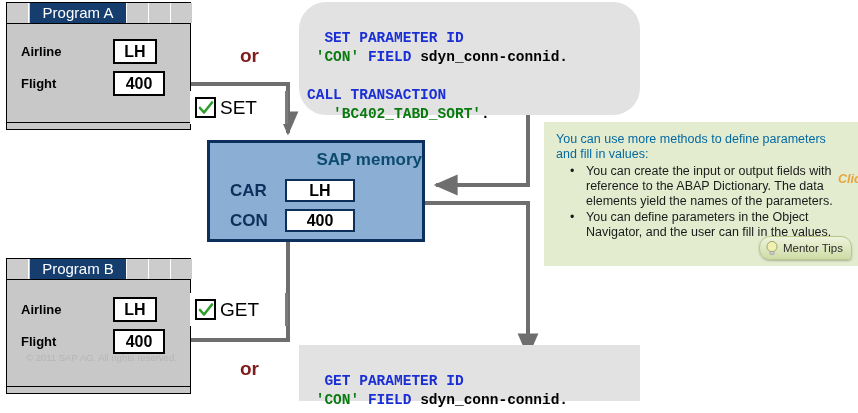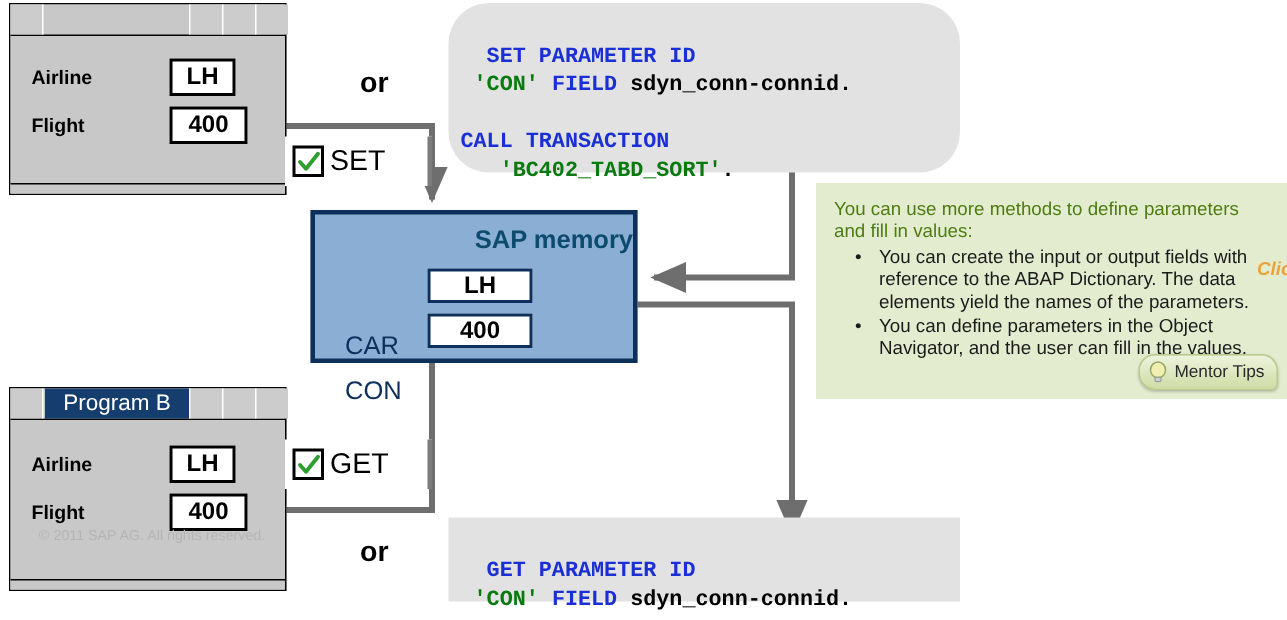--- a/index.html
+++ b/index.html
@@ -32,38 +32,38 @@
         color:#000;}
   .kw{color:#1a2fd4;}
   .str{color:#0a7a10;}
   .id{color:#000;}
 
   
   .mem{position:absolute;background:#8bafd4;border:3px solid #0d2f5c;
        box-sizing:border-box;}
   .mem-title{position:absolute;width:100%;text-align:right;color:#0c4a6e;
              font-size:17px;font-weight:bold;}
-  .mem-key{position:absolute;color:#0d2f5c;font-size:17px;font-weight:normal;margin-top:40px;}
+  .mem-key{position:absolute;color:#0d2f5c;font-size:17px;font-weight:bold;}
   .mem-box{position:absolute;background:#fff;border:2px solid #0d2f5c;
            box-sizing:border-box;text-align:center;font-size:16px;
            font-weight:bold;color:#000;line-height:19px;}
 
   
   .chk-wrap{position:absolute;background:#fff;border-right:3px solid #7b7b7b;
             box-sizing:border-box;display:flex;align-items:center;}
   .chk-box{width:21px;height:21px;border:2.5px solid #000;box-sizing:border-box;
            background:#fff;position:relative;margin-left:5px;}
   .chk-box svg{position:absolute;left:1px;top:1px;}
   .chk-text{font-size:19px;font-weight:normal;color:#000;margin-left:4px;}
 
-  .or{position:absolute;font-size:19px;font-weight:bold;color:#000000;}
+  .or{position:absolute;font-size:19px;font-weight:bold;color:#7f1d1d;}
 
   
   .tips{position:absolute;background:#e4ecd0;box-sizing:border-box;}
-  .tips-lead{position:absolute;font-size:12.5px;color:#4d7c0f;line-height:15px;}
+  .tips-lead{position:absolute;font-size:12.5px;color:#0369a1;line-height:15px;}
   .tips-list{position:absolute;margin:0;padding:0;list-style:none;}
   .tips-list li{position:relative;font-size:12.5px;color:#1a1a1a;
                 line-height:15px;padding-left:30px;margin-bottom:1px;}
   .tips-list li .bul{position:absolute;left:14px;top:0;}
   .clic{position:absolute;color:#e8a33d;font-style:italic;font-weight:bold;
         font-size:12.5px;}
   .mentor{position:absolute;height:22px;
           background:linear-gradient(#eef3dc,#cfdca6);
           border:1px solid #b9c98c;border-radius:11px 11px 4px 11px;
           display:flex;align-items:center;padding:0 8px 0 4px;
@@ -91,20 +91,21 @@
   <path d="M528,60 L528,185 L436,185" stroke="#6e6e6e" stroke-width="4" fill="none" marker-end="url(#ah)"></path>
 
   <path d="M425,203 L528,203 L528,355" stroke="#6e6e6e" stroke-width="4" fill="none" marker-end="url(#ah)"></path>
 
   <path d="M288,242 L288,340 L163,340" stroke="#6e6e6e" stroke-width="4" fill="none" marker-end="url(#ah)"></path>
 </svg>
 
 <div class="win" style="left:6px;top:2px;width:185px;height:128px;">
   <div class="win-titlebar">
     <div class="tb-left"></div>
+    <div class="tb-title" style="width:96px;">Program A</div>
     <div class="tb-btn" style="left:119px;"></div>
     <div class="tb-btn" style="left:141px;"></div>
     <div class="tb-btn" style="left:163px;"></div>
   </div>
   <div class="win-body" style="height:105px;">
     <div class="fld-label" style="left:14px;top:20px;">Airline</div>
     <div class="fld-box" style="left:106px;top:15px;width:44px;height:25px;">LH</div>
     <div class="fld-label" style="left:14px;top:52px;">Flight</div>
     <div class="fld-box" style="left:106px;top:47px;width:52px;height:25px;">400</div>
     <div class="win-footer"></div>

